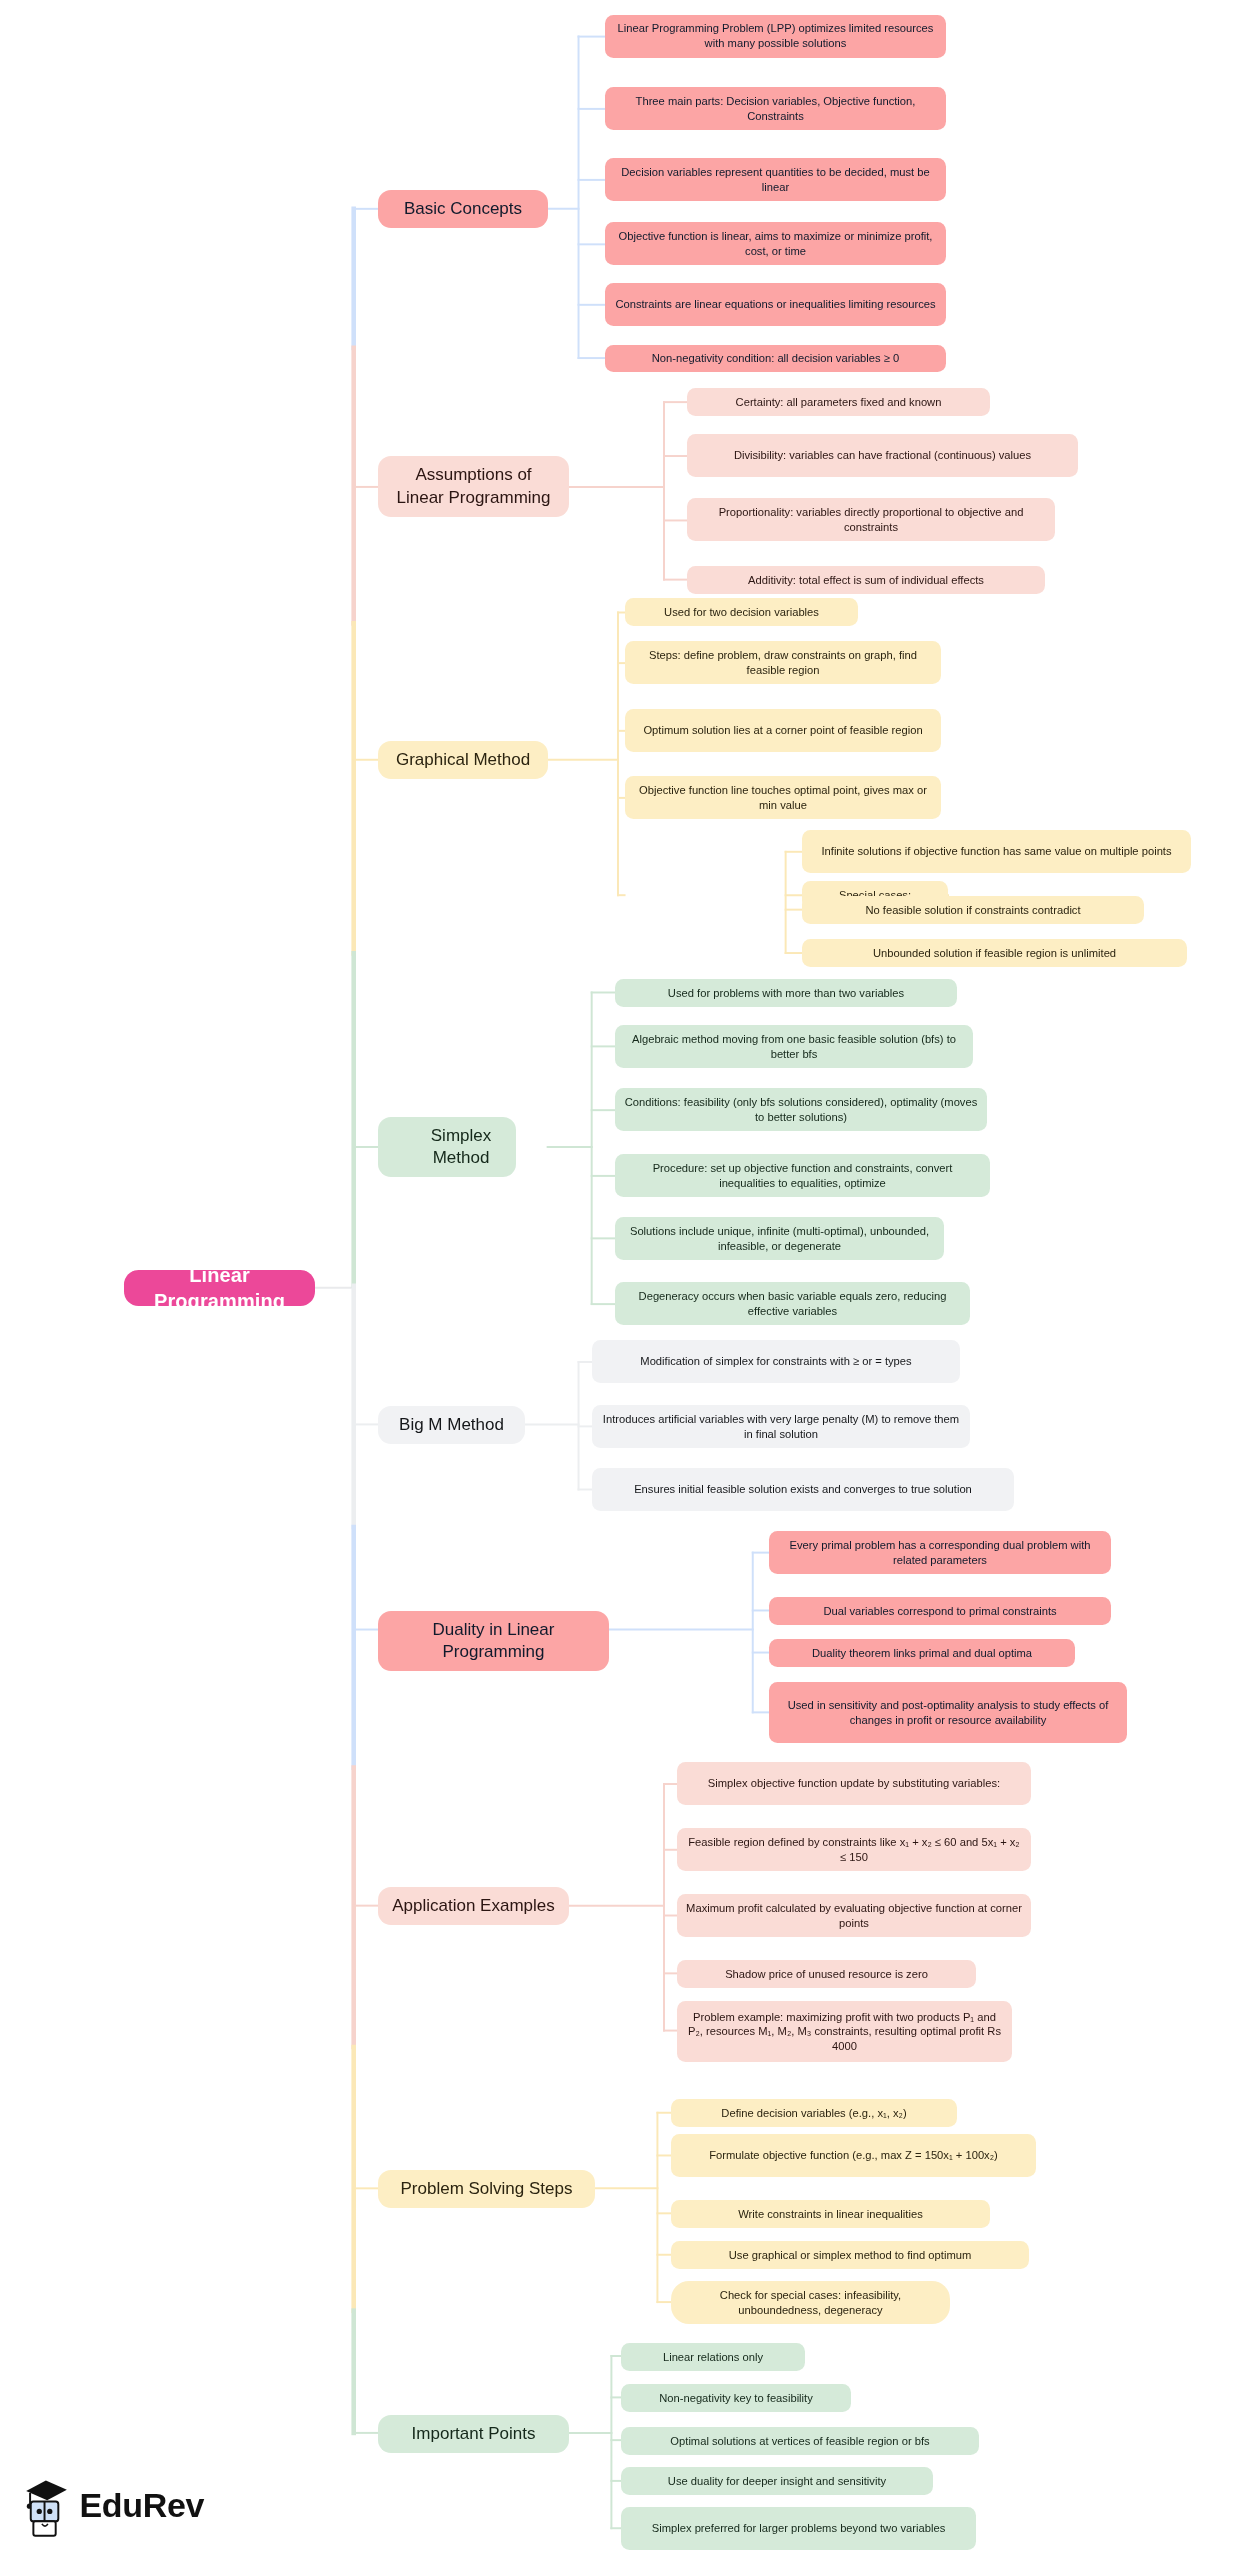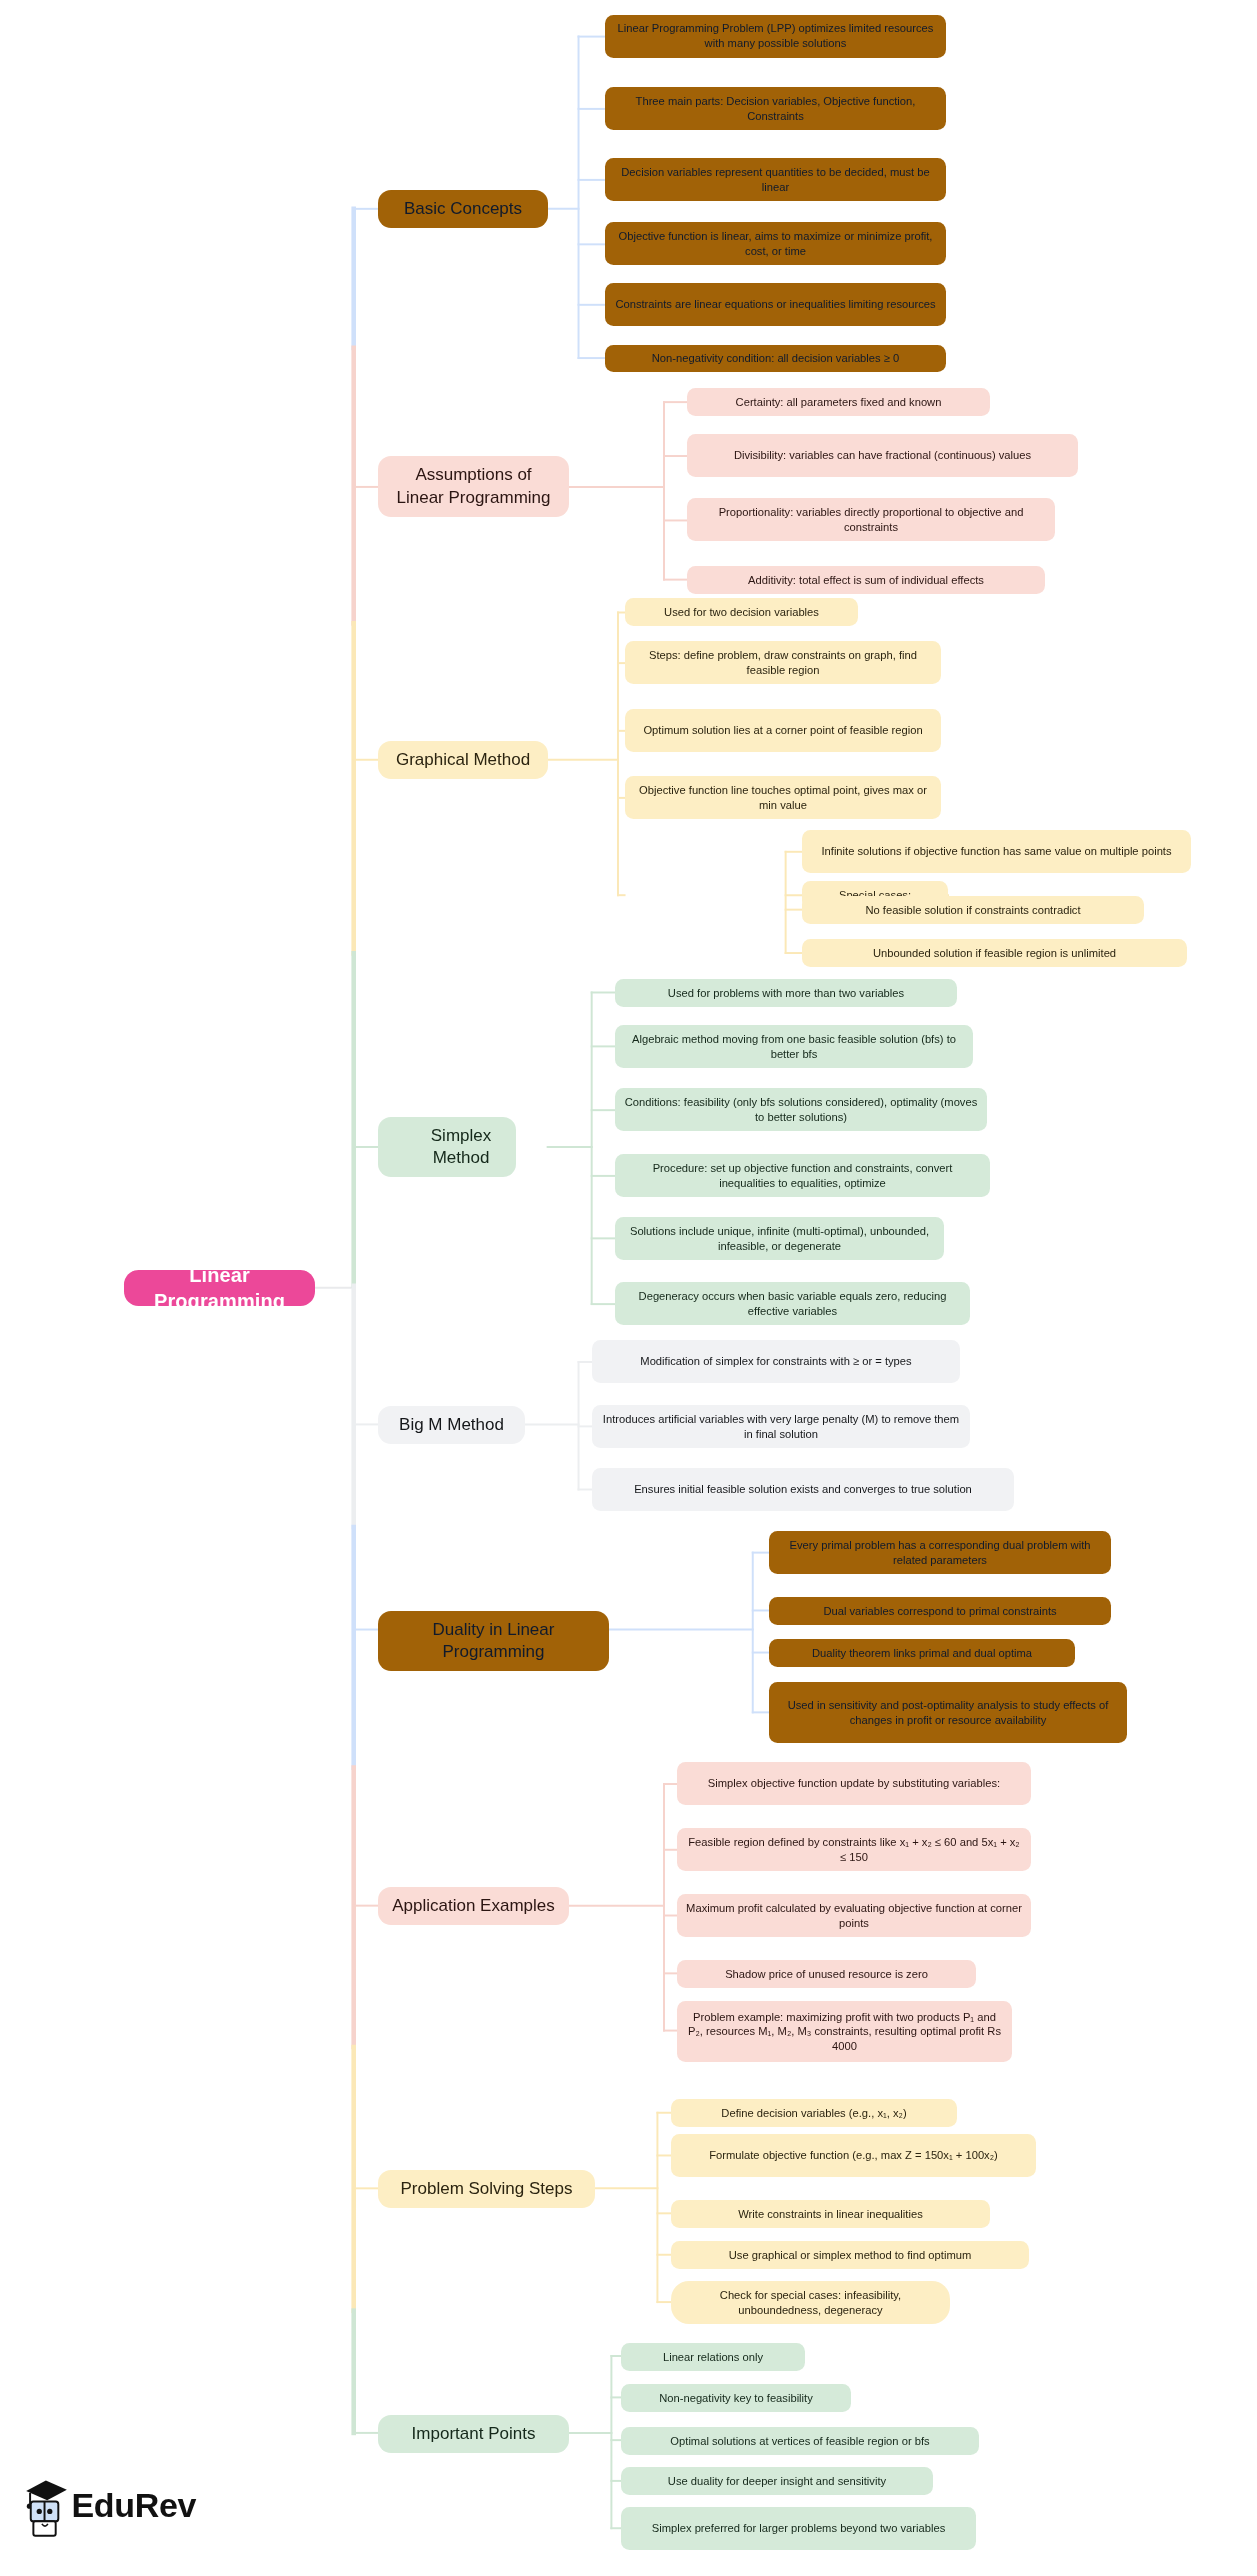--- a/index.html
+++ b/index.html
@@ -55,32 +55,33 @@
     font-size: 11.2px;
     border-radius: 8.5px;
     padding: 6px 8.5px;
   }
   .sub {
     font-size: 11.2px;
     border-radius: 8.5px;
     padding: 6px 8.5px;
   }
   
-  .c-blue   { background: #a16207; color: #101a2c; }
+  .c-blue   { background: #fca5a5; color: #101a2c; }
   .c-pink   { background: #fadcd6; color: #2b1512; }
   .c-yellow { background: #fdeec4; color: #2b2410; }
   .c-green  { background: #d5ead9; color: #14281a; }
   .c-gray   { background: #f1f2f4; color: #15171a; }
 
   
   #logo {
     position: absolute;
     left: 22.4px; top: 2474px;
     display: flex;
     align-items: center;
+    gap: 8px;
   }
   #logo .mark { width: 49px; height: 63px; }
   #logo .wordmark {
     font-size: 34px;
     font-weight: bold;
     color: #111111;
     letter-spacing: -0.3px;
     font-family: "Liberation Sans", sans-serif;
   }
 </style>

